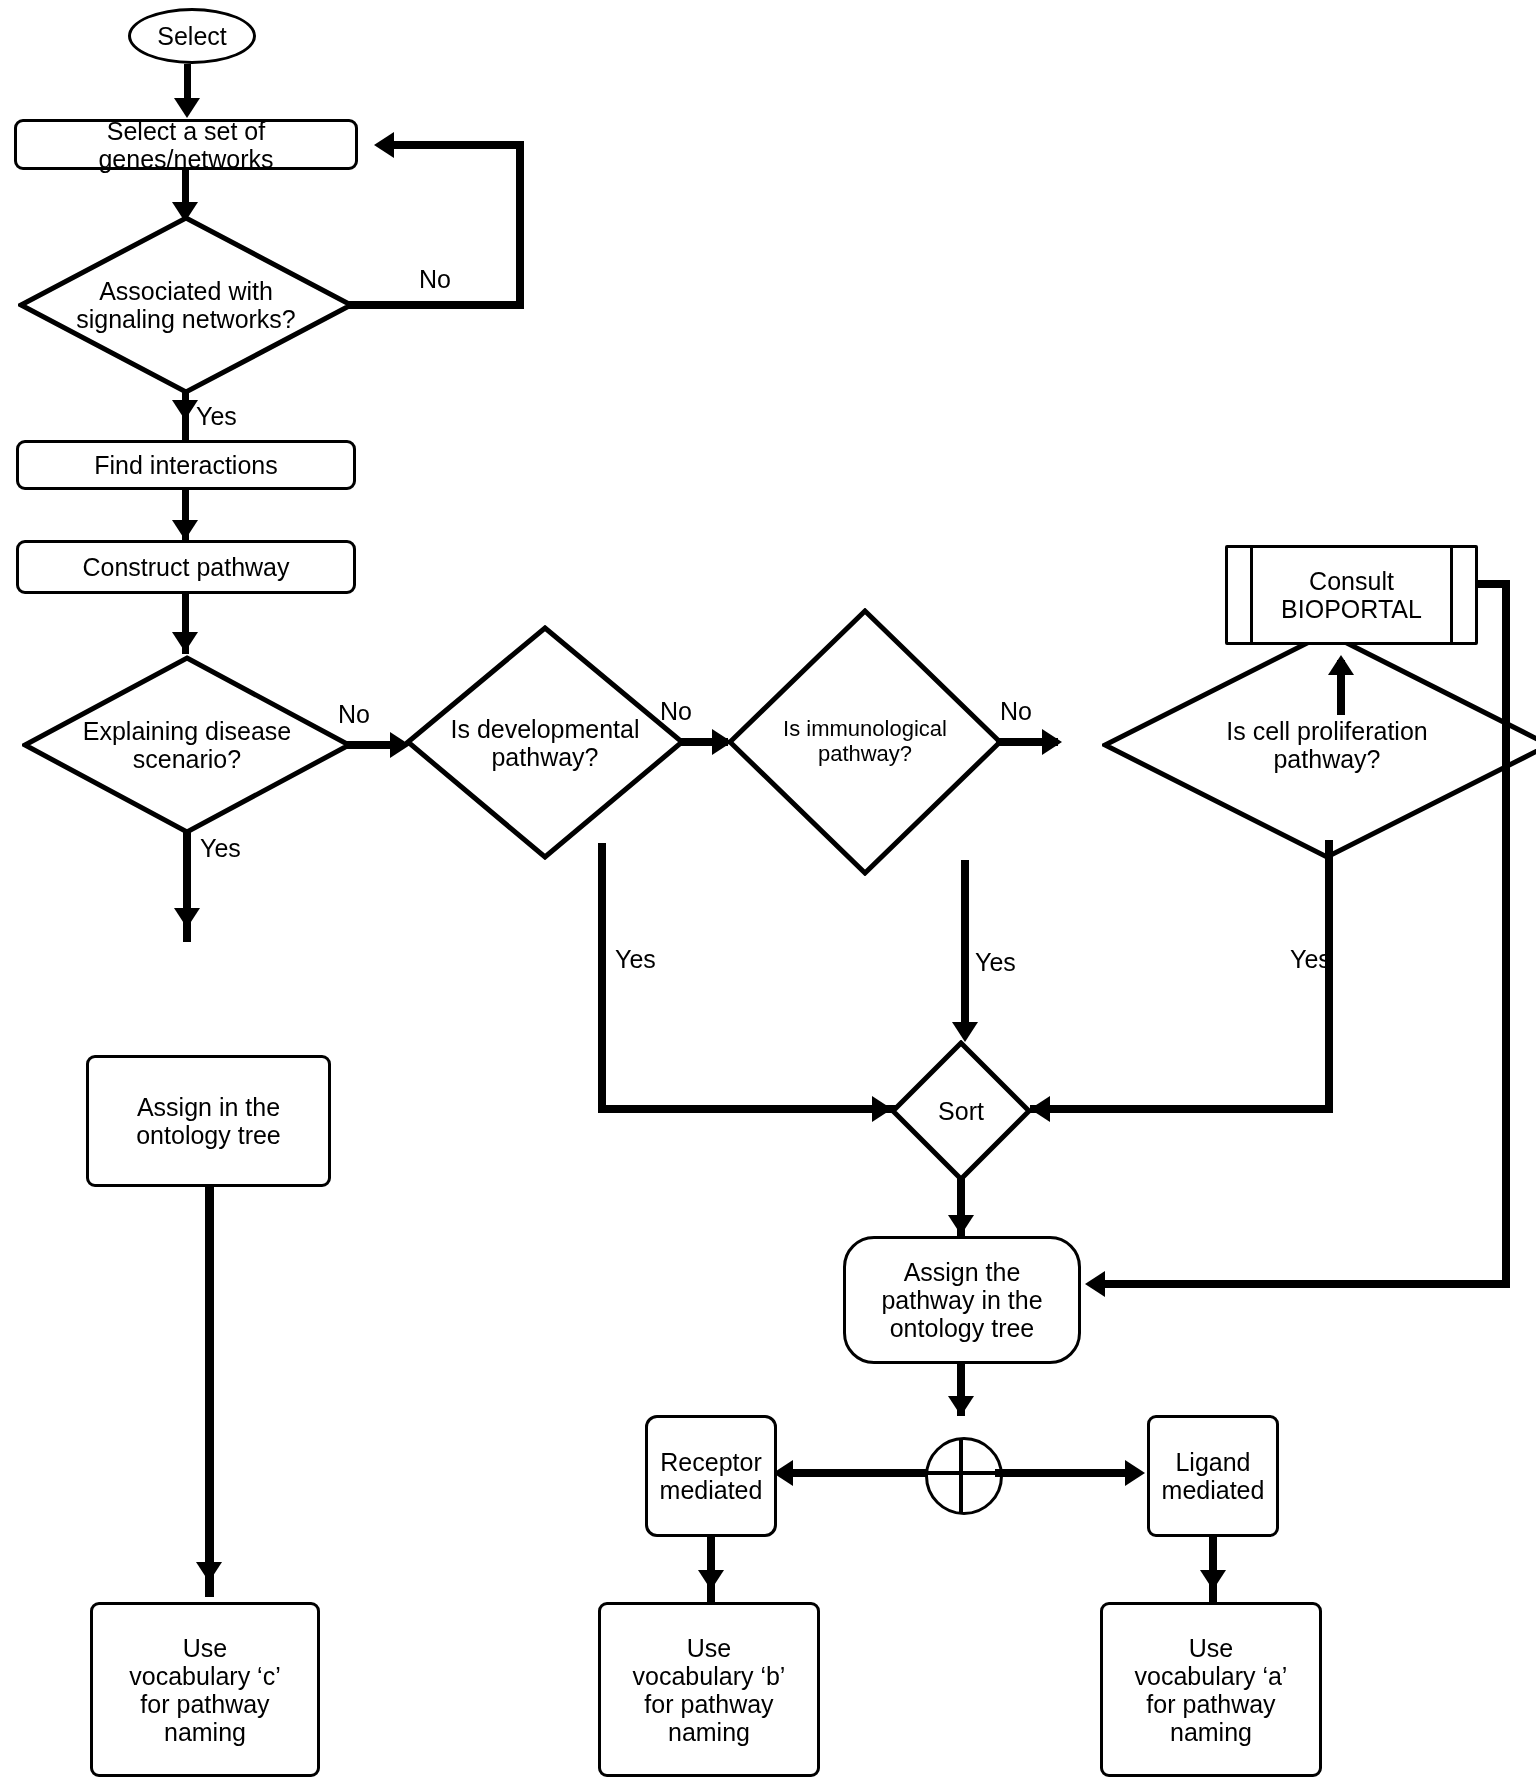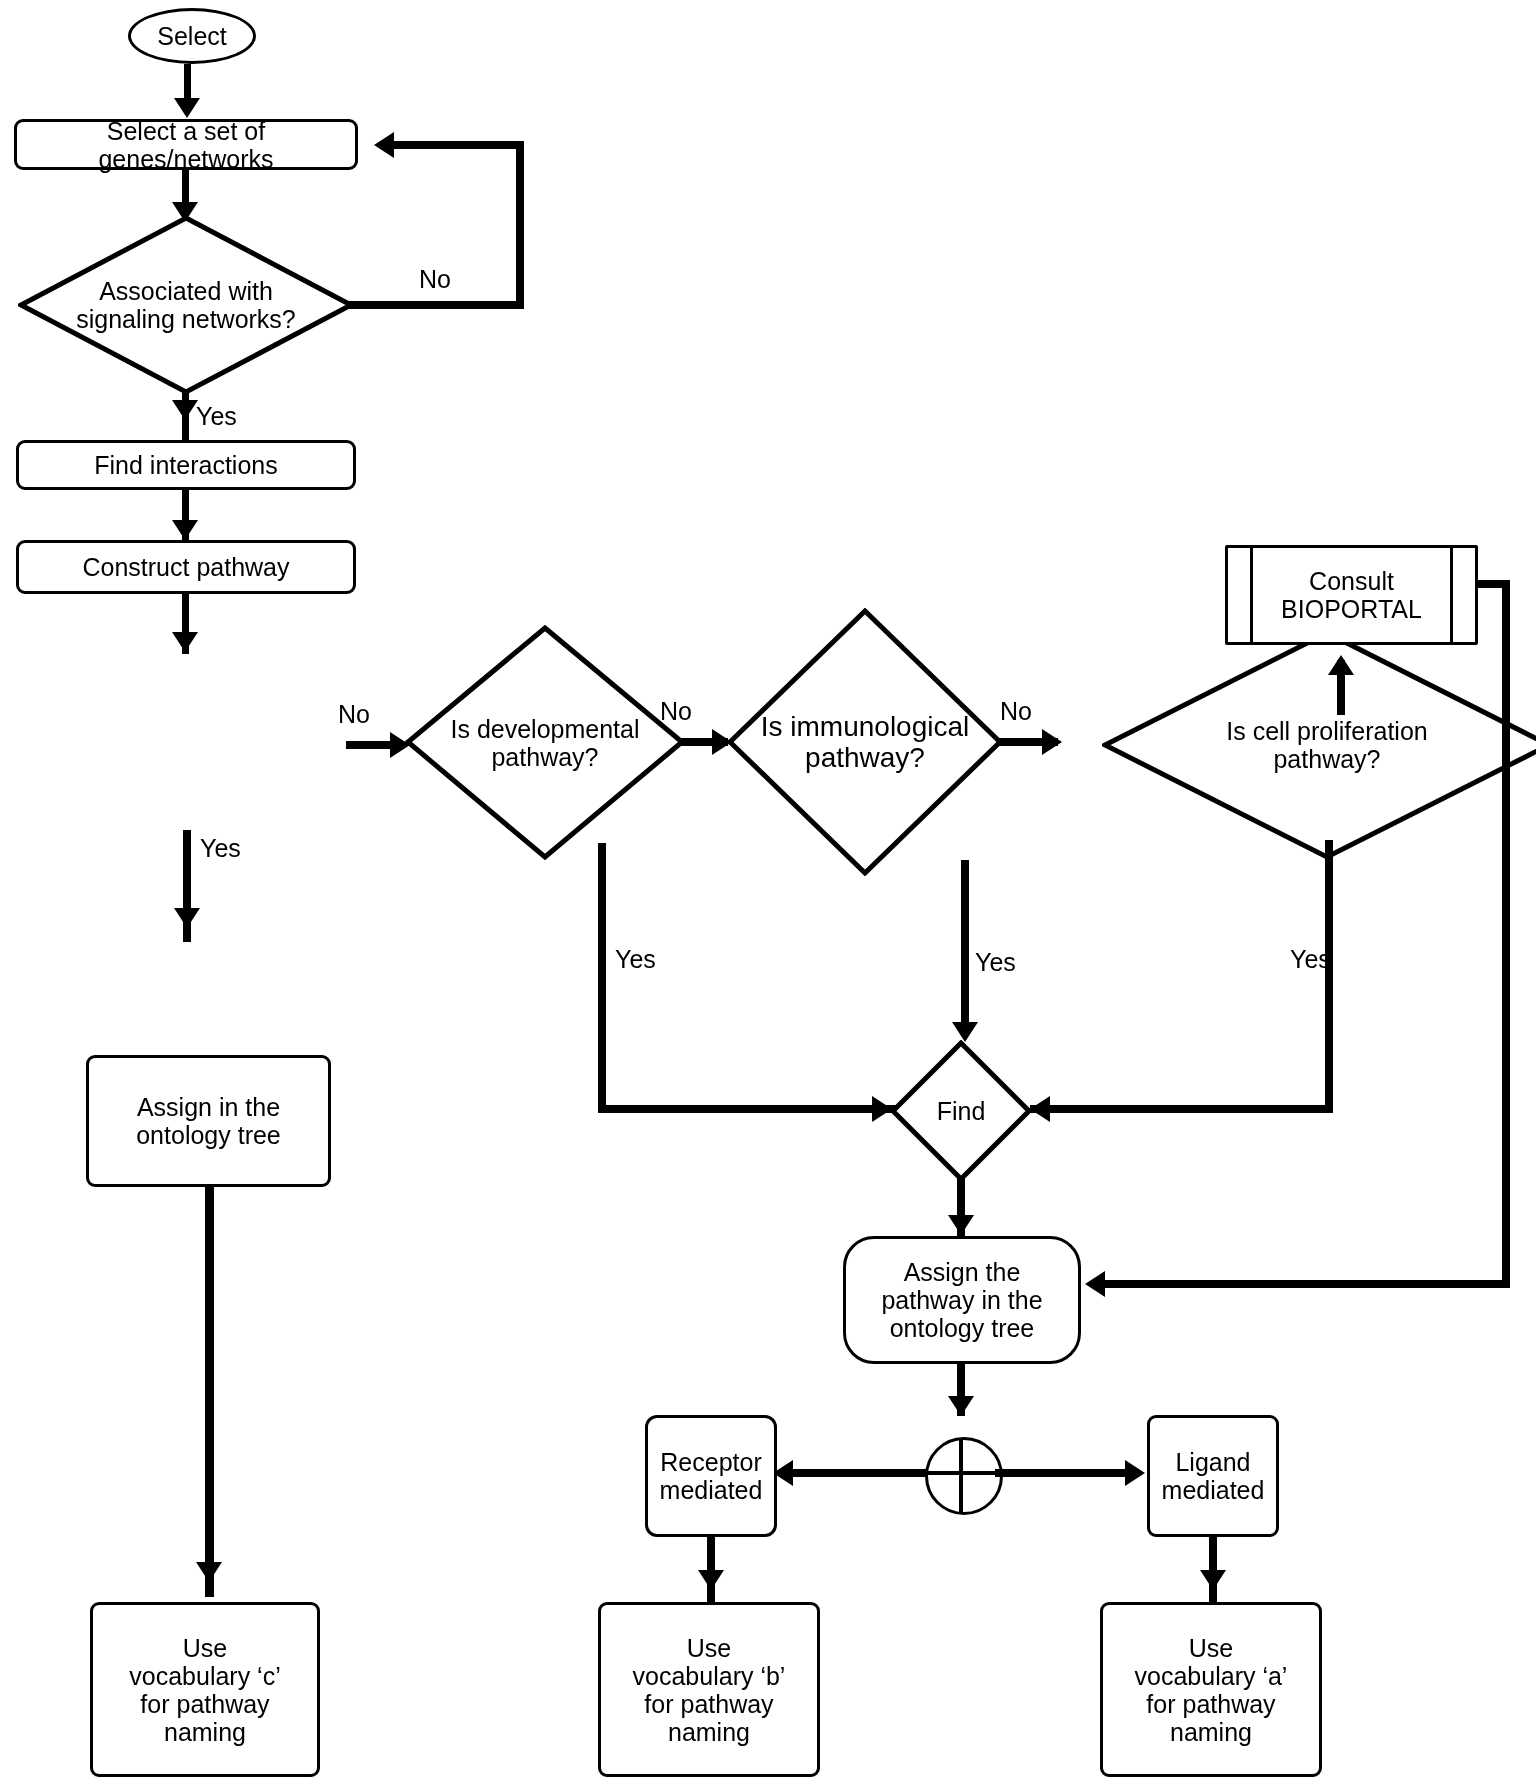--- a/index.html
+++ b/index.html
@@ -154,20 +154,27 @@
   <div class="node process" style="left:16px; top:440px; width:340px; height:50px; font-size:25px;">Find interactions</div>
 
   <div class="conn" style="left:182px; top:490px; width:7px; height:50px;"></div>
   <div class="arrow arrow-down" style="left:172px; top:520px;"></div>
 
   <div class="node process" style="left:16px; top:540px; width:340px; height:54px; font-size:25px;">Construct pathway</div>
 
   <div class="conn" style="left:182px; top:594px; width:7px; height:60px;"></div>
   <div class="arrow arrow-down" style="left:172px; top:632px;"></div>
 
+  <div class="diamond-wrap" style="left:22px; top:655px; width:330px; height:180px;">
+    <svg class="diamond-shape" viewBox="0 0 330 180" preserveAspectRatio="none">
+      <polygon points="165,3 327,90 165,177 3,90" fill="#ffffff" stroke="#000000" stroke-width="5"></polygon>
+    </svg>
+    <div class="diamond-label" style="font-size:25px;">Explaining disease
+scenario?</div>
+  </div>
 
   <div class="conn" style="left:346px; top:741px; width:56px; height:8px;"></div>
   <div class="arrow arrow-right" style="left:390px; top:732px;"></div>
   <div class="edge-label" style="left:338px; top:700px; font-size:25px;">No</div>
 
   <div class="conn" style="left:183px; top:830px; width:8px; height:112px;"></div>
   <div class="arrow arrow-down" style="left:174px; top:908px;"></div>
   <div class="edge-label" style="left:200px; top:834px; font-size:25px;">Yes</div>
 
   <div class="diamond-wrap" style="left:405px; top:625px; width:280px; height:235px;">
@@ -185,21 +192,21 @@
   <div class="conn" style="left:598px; top:843px; width:8px; height:270px;"></div>
   <div class="conn" style="left:598px; top:1105px; width:300px; height:8px;"></div>
   <div class="arrow arrow-right" style="left:872px; top:1096px;"></div>
   <div class="edge-label" style="left:615px; top:945px; font-size:25px;">Yes</div>
 
   <div class="diamond-wrap" style="left:727px; top:718px; width:276px; height:0px; height:0;"></div>
   <div class="diamond-wrap" style="left:727px; top:608px; width:276px; height:268px;">
     <svg class="diamond-shape" viewBox="0 0 276 268" preserveAspectRatio="none">
       <polygon points="138,3 273,134 138,265 3,134" fill="#ffffff" stroke="#000000" stroke-width="5"></polygon>
     </svg>
-    <div class="diamond-label" style="font-size:28px;">Is immunological
+    <div class="diamond-label" style="font-size:22px;">Is immunological
 pathway?</div>
   </div>
 
   <div class="conn" style="left:996px; top:738px; width:62px; height:8px;"></div>
   <div class="arrow arrow-right" style="left:1042px; top:729px;"></div>
   <div class="edge-label" style="left:1000px; top:697px; font-size:25px;">No</div>
 
   <div class="conn" style="left:961px; top:860px; width:8px; height:90px;"></div>
   <div class="arrow arrow-down" style="left:952px; top:1022px;"></div>
   <div class="conn" style="left:961px; top:940px; width:8px; height:90px;"></div>
@@ -236,21 +243,21 @@
   <div class="node process" style="left:86px; top:1055px; width:245px; height:132px; font-size:25px;">Assign in the
 ontology tree</div>
 
   <div class="conn" style="left:205px; top:1187px; width:9px; height:410px;"></div>
   <div class="arrow arrow-down" style="left:196px; top:1562px;"></div>
 
   <div class="diamond-wrap" style="left:890px; top:1040px; width:142px; height:142px;">
     <svg class="diamond-shape" viewBox="0 0 142 142" preserveAspectRatio="none">
       <polygon points="71,3 139,71 71,139 3,71" fill="#ffffff" stroke="#000000" stroke-width="5"></polygon>
     </svg>
-    <div class="diamond-label" style="font-size:25px;">Find</div>
+    <div class="diamond-label" style="font-size:25px;">Sort</div>
   </div>
 
   <div class="conn" style="left:957px; top:1178px; width:8px; height:62px;"></div>
   <div class="arrow arrow-down" style="left:948px; top:1215px;"></div>
 
   <div class="node process" style="left:843px; top:1236px; width:238px; height:128px; font-size:25px;border-radius:31px;">Assign the
 pathway in the
 ontology tree</div>
 
   <div class="conn" style="left:957px; top:1364px; width:8px; height:52px;"></div>

